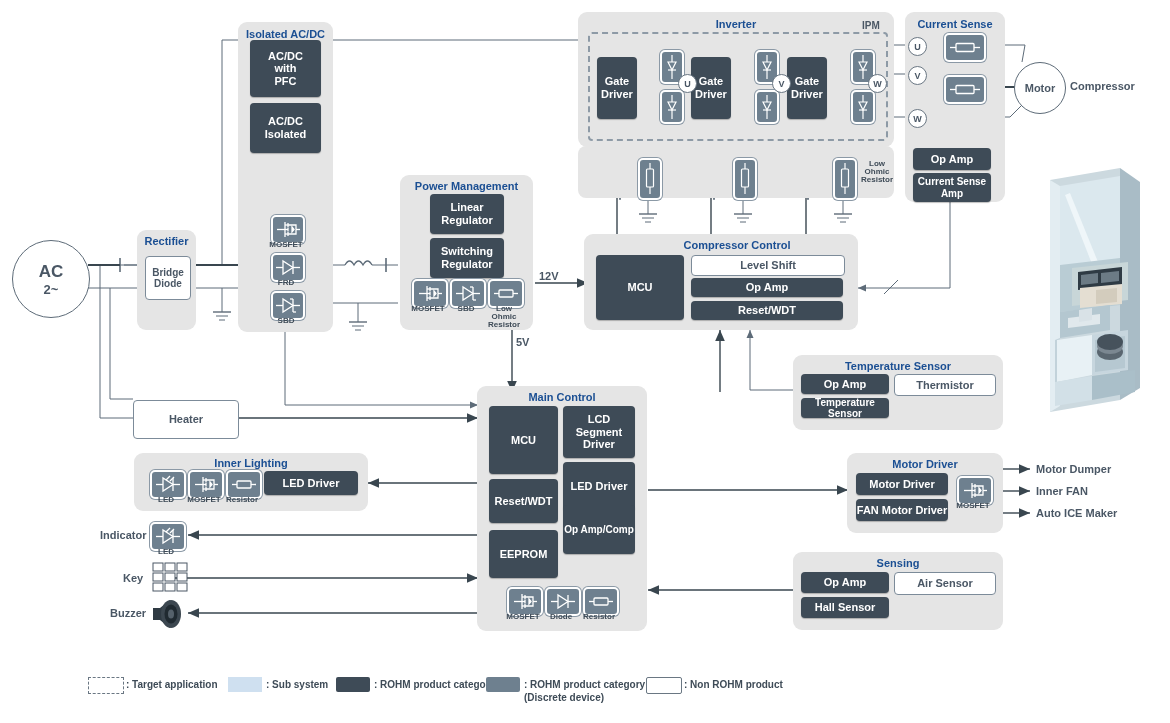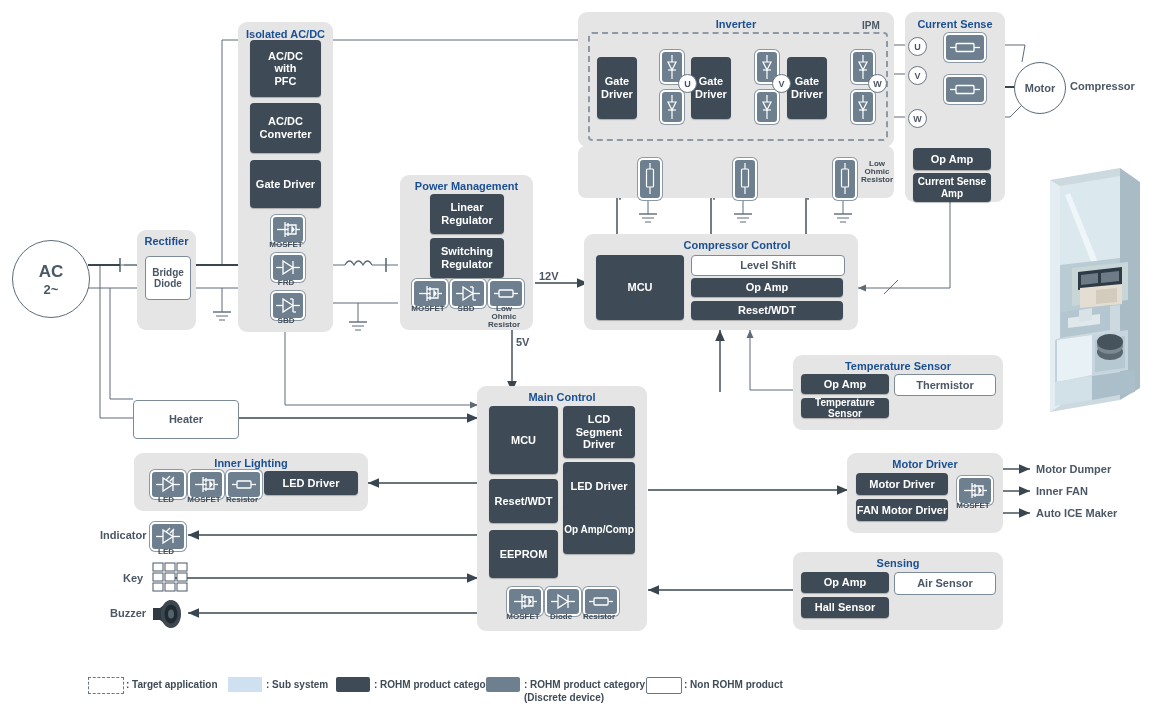--- a/index.html
+++ b/index.html
@@ -229,24 +229,21 @@
   <div class="panel" style="left:238px;top:22px;width:95px;height:310px;">
     <div class="panel-title" style="top:6px;">Isolated AC/DC</div>
   </div>
   <div class="dark" style="left:250px;top:40px;width:71px;height:57px;">
     <div><span>AC/DC</span><br>
          <span>with</span><br>
          <span>PFC</span></div>
   </div>
   <div class="dark" style="left:250px;top:103px;width:71px;height:50px;">
     <div><span>AC/DC</span><br>
-         <span>Converter</span></div>
-  </div>
-  <div class="dark" style="left:250px;top:160px;width:71px;height:48px;">
-    <span>Gate Driver</span>
+         <span>Isolated</span></div>
   </div>
 
   <div class="disc" style="left:271px;top:215px;width:30px;height:25px;">
     <svg width="30" height="25" viewBox="0 0 30 25">
         <g stroke="#fff" stroke-width="1.3" fill="none">
       <path d="M4,12.5 L12,12.5"></path>
           <path d="M12,5 L12,20"></path>
           <path d="M15,6 L15,10"></path>
           <path d="M15,10.5 L15,14.5"></path>
           <path d="M15,15 L15,19"></path>

